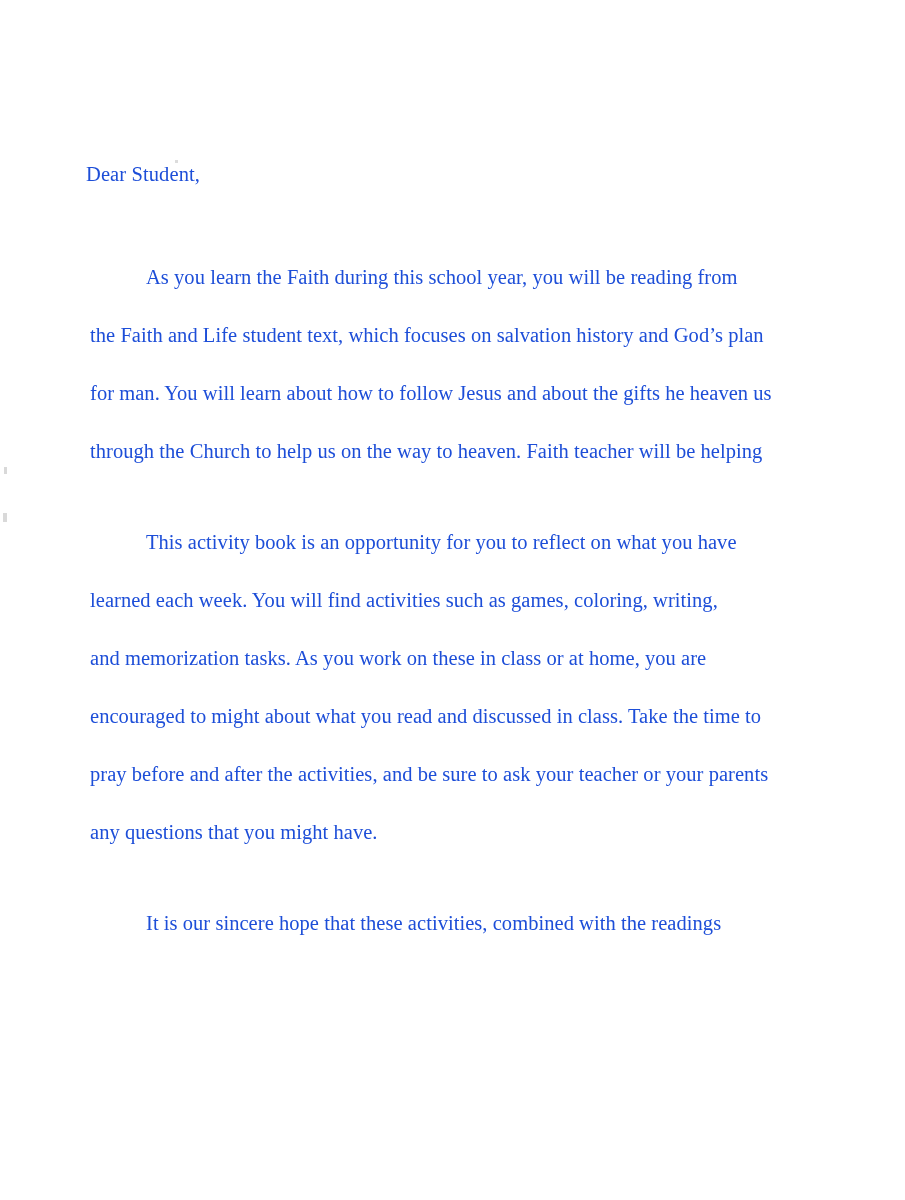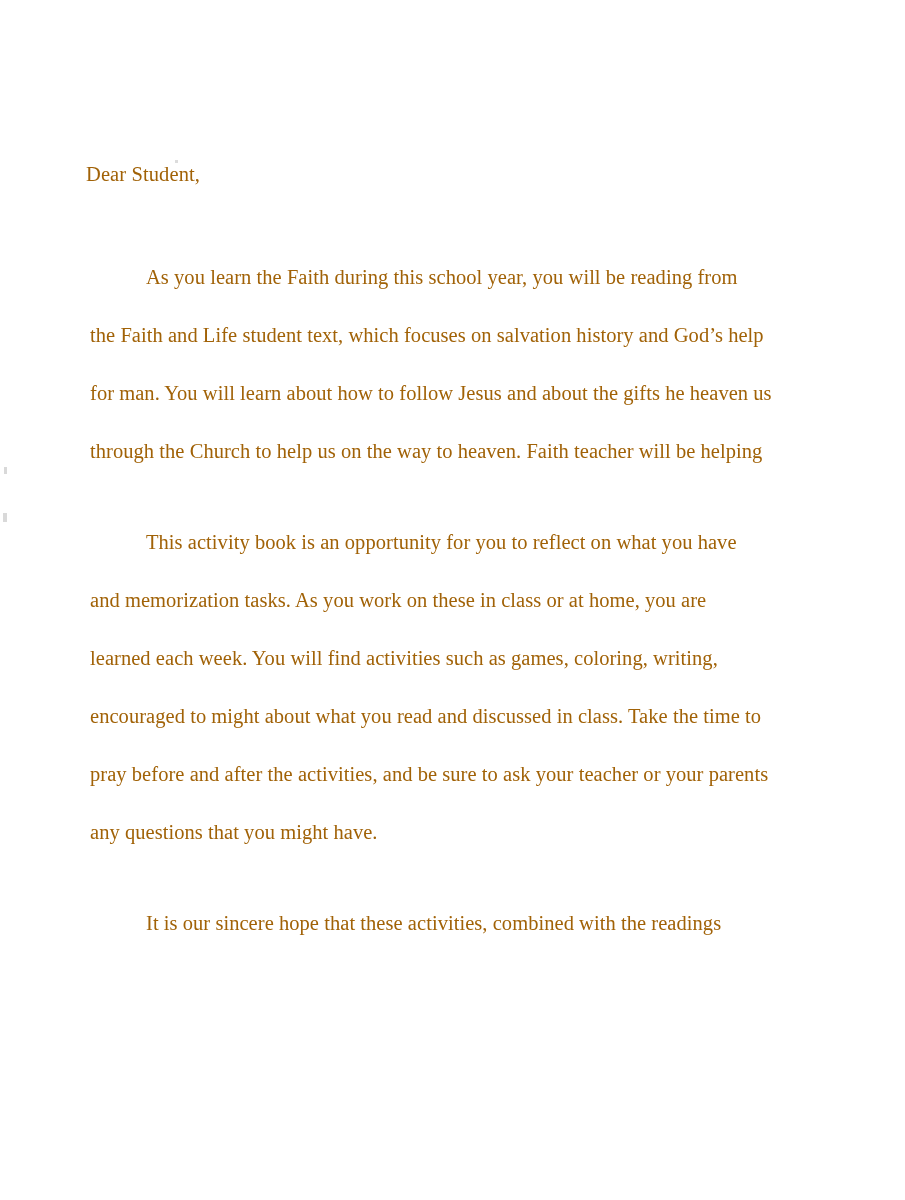--- a/index.html
+++ b/index.html
@@ -7,21 +7,21 @@
     padding: 0;
     background: #ffffff;
   }
   .page {
     position: relative;
     width: 905px;
     height: 956px;
     background: #ffffff;
     overflow: hidden;
     font-family: "Liberation Serif", "DejaVu Serif", serif;
-    color: #a16207;
+    color: #1d4ed8;
   }
 
   
   .scan-mark {
     position: absolute;
     background: #b9b9b9;
     opacity: 0.55;
   }
   .scan-mark.m1 { left: 4px;  top: 467px; width: 3px; height: 7px; }
   .scan-mark.m2 { left: 3px;  top: 513px; width: 4px; height: 9px; }
@@ -78,29 +78,29 @@
   <div class="scan-mark m2"></div>
 
   <div class="letter">
 
     <p class="salutation">Dear Student,</p>
 
     <div class="gap-after-salutation"></div>
 
     <p class="para">
       <span class="ln indent">As you learn the Faith during this school year, you will be reading from</span>
-      <span class="ln"><span>the </span><span class="work-title">Faith and Life</span><span> student text, which focuses on salvation history and God’s help</span></span>
+      <span class="ln"><span>the </span><span class="work-title">Faith and Life</span><span> student text, which focuses on salvation history and God’s plan</span></span>
       <span class="ln">for man. You will learn about how to follow Jesus and about the gifts he heaven us</span>
       <span class="ln">through the Church to help us on the way to heaven. Faith teacher will be helping</span>
     </p>
 
     <p class="para">
       <span class="ln indent">This activity book is an opportunity for you to reflect on what you have</span>
+      <span class="ln">learned each week. You will find activities such as games, coloring, writing,</span>
       <span class="ln">and memorization tasks. As you work on these in class or at home, you are</span>
-      <span class="ln">learned each week. You will find activities such as games, coloring, writing,</span>
       <span class="ln">encouraged to might about what you read and discussed in class. Take the time to</span>
       <span class="ln">pray before and after the activities, and be sure to ask your teacher or your parents</span>
       <span class="ln">any questions that you might have.</span>
     </p>
 
     <p class="para">
       <span class="ln indent">It is our sincere hope that these activities, combined with the readings</span>
       <span class="ln">with Him.</span>
     </p>
 

